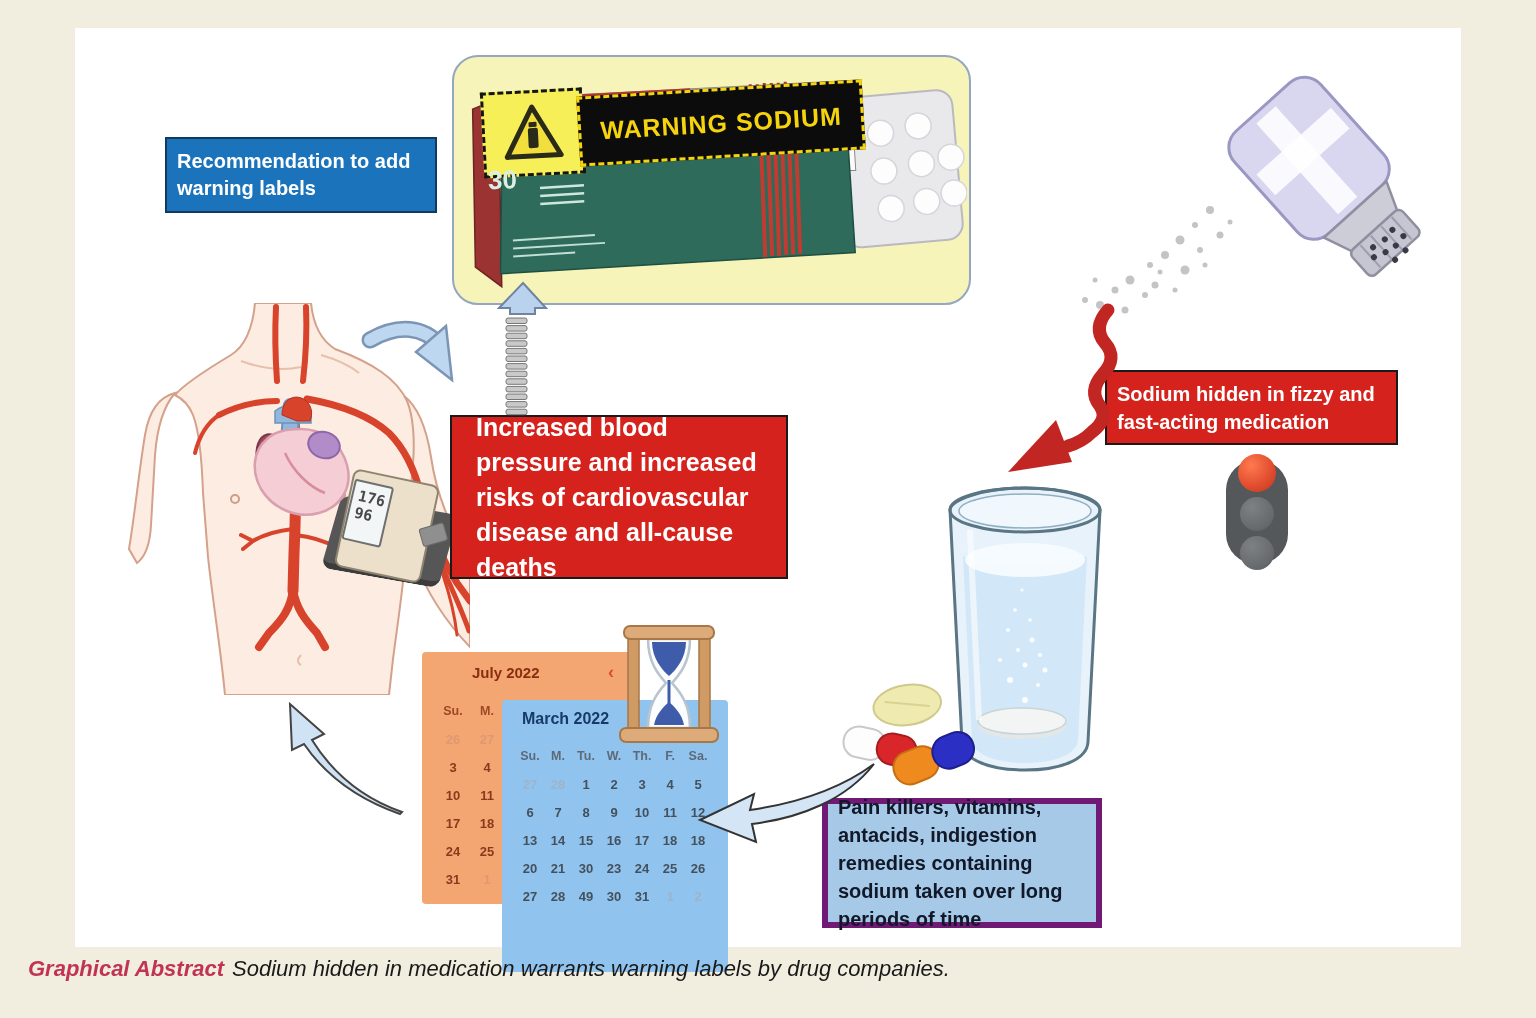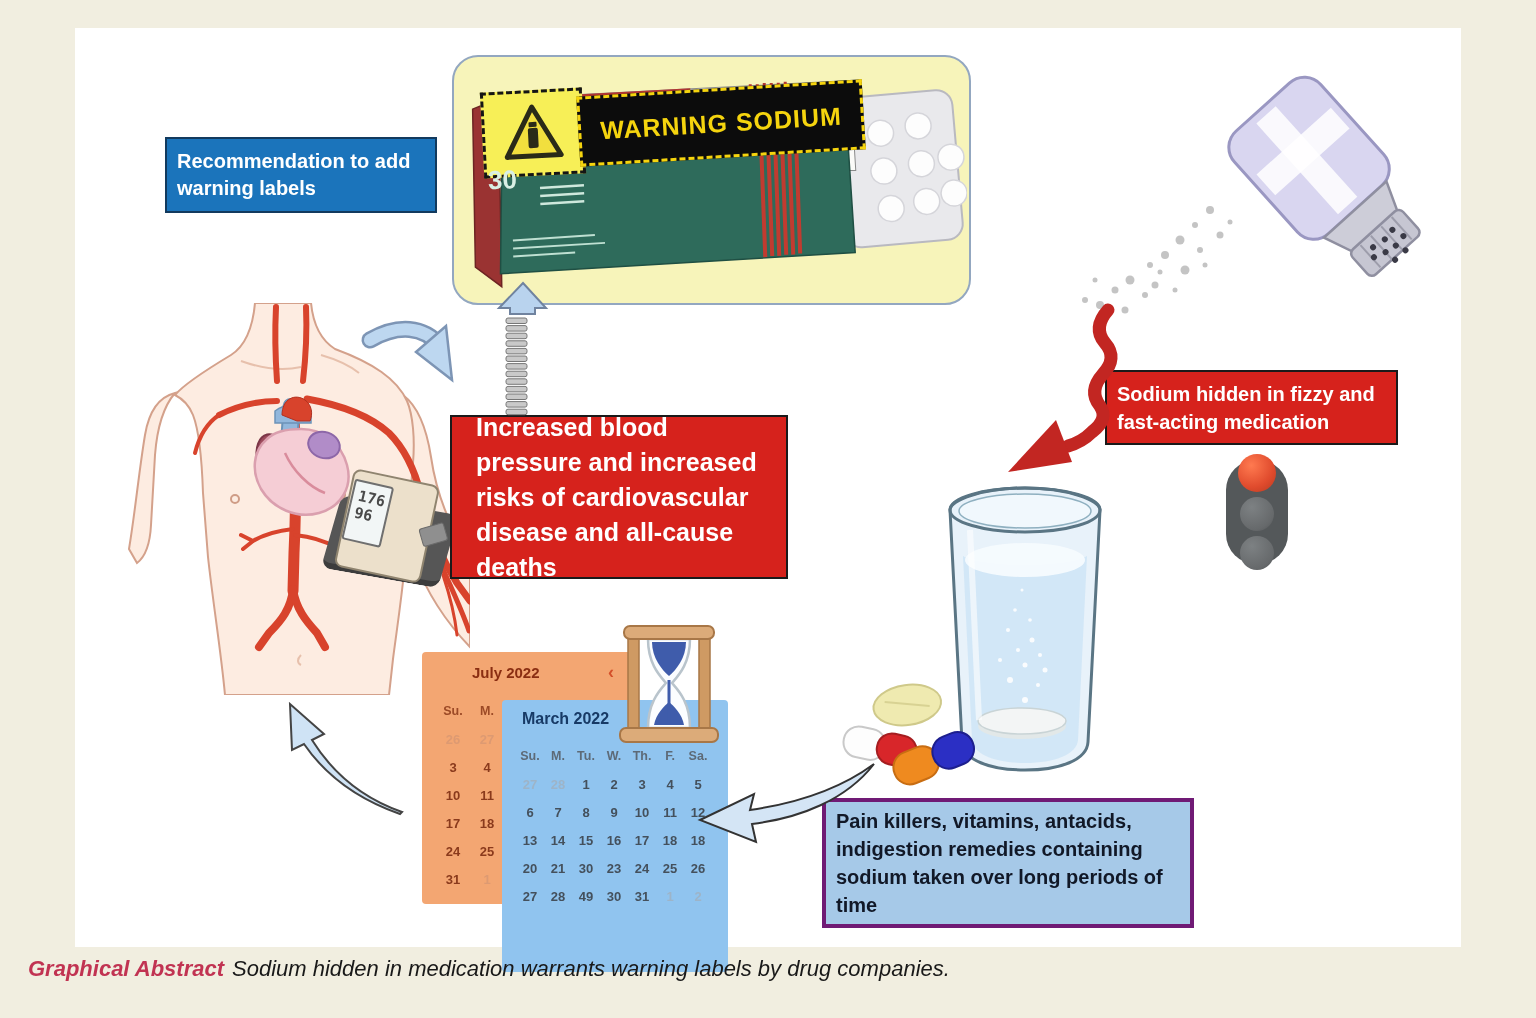--- a/index.html
+++ b/index.html
@@ -5,21 +5,21 @@
   html,body{margin:0;padding:0;}
   body{width:1536px;height:1018px;overflow:hidden;font-family:"Liberation Sans",sans-serif;}
   .canvas{position:relative;width:1536px;height:1018px;background:#f1eee0;}
   .abs{position:absolute;}
   .panel{left:75px;top:28px;width:1386px;height:919px;background:#ffffff;}
   
   .txtbox{display:flex;align-items:center;justify-content:center;text-align:left;font-weight:bold;box-sizing:border-box;}
   .box-blue{left:165px;top:137px;width:272px;height:76px;background:#1b74bb;border:2px solid #123a5e;color:#fff;font-size:20px;line-height:1.35;z-index:20;padding:4px 10px;}
   .box-red-center{left:450px;top:415px;width:338px;height:164px;background:#d6221c;border:2px solid #1a1a1a;color:#fff;font-size:25px;line-height:1.4;z-index:20;padding:4px 24px;}
   .box-red-right{left:1105px;top:370px;width:293px;height:75px;background:#d6221c;border:2px solid #1a1a1a;color:#fff;font-size:20px;line-height:1.4;z-index:20;padding:20px 10px;}
-  .box-lightblue{left:822px;top:798px;width:372px;height:130px;background:#a6c9e8;border:4px solid #701a75;color:#111827;font-size:20px;line-height:1.4;z-index:20;padding:16px 10px;}
+  .box-lightblue{left:822px;top:798px;width:280px;height:130px;background:#a6c9e8;border:6px solid #701a75;color:#111827;font-size:20px;line-height:1.4;z-index:20;padding:16px 10px;}
   
   .yellowbox{left:452px;top:55px;width:515px;height:246px;background:#f7f4ba;border:2px solid #93a7c0;border-radius:26px;z-index:8;}
   .banner{left:578px;top:88px;width:280px;height:64px;background:#0c0c0c;border:3px dashed #f5d40e;transform:rotate(-3.5deg);color:#f5d40e;font-size:25px;font-weight:bold;letter-spacing:1px;display:flex;align-items:center;justify-content:center;z-index:14;}
   .warnsquare{left:482px;top:90px;width:102px;height:86px;background:#f7ef57;border:3px dashed #151515;transform:rotate(-3deg);display:flex;align-items:center;justify-content:center;z-index:14;box-sizing:border-box;}
   .packcount{left:488px;top:164px;width:70px;color:#d9efe4;font-size:26px;font-weight:bold;transform:rotate(-2deg);z-index:14;}
   
   .tlight{left:1226px;top:460px;width:62px;height:104px;background:#54585a;border-radius:30px;display:flex;flex-direction:column;align-items:center;justify-content:center;gap:5px;z-index:20;}
   .tlamp{width:38px;height:38px;border-radius:50%;flex:0 0 auto;}
   .tl-red{background:radial-gradient(circle at 35% 30%,#ff7a50,#e04b2d 60%,#b63a20);}
   .tl-off{background:radial-gradient(circle at 35% 30%,#7d8183,#66696b 70%,#505355);height:34px;width:34px;}

